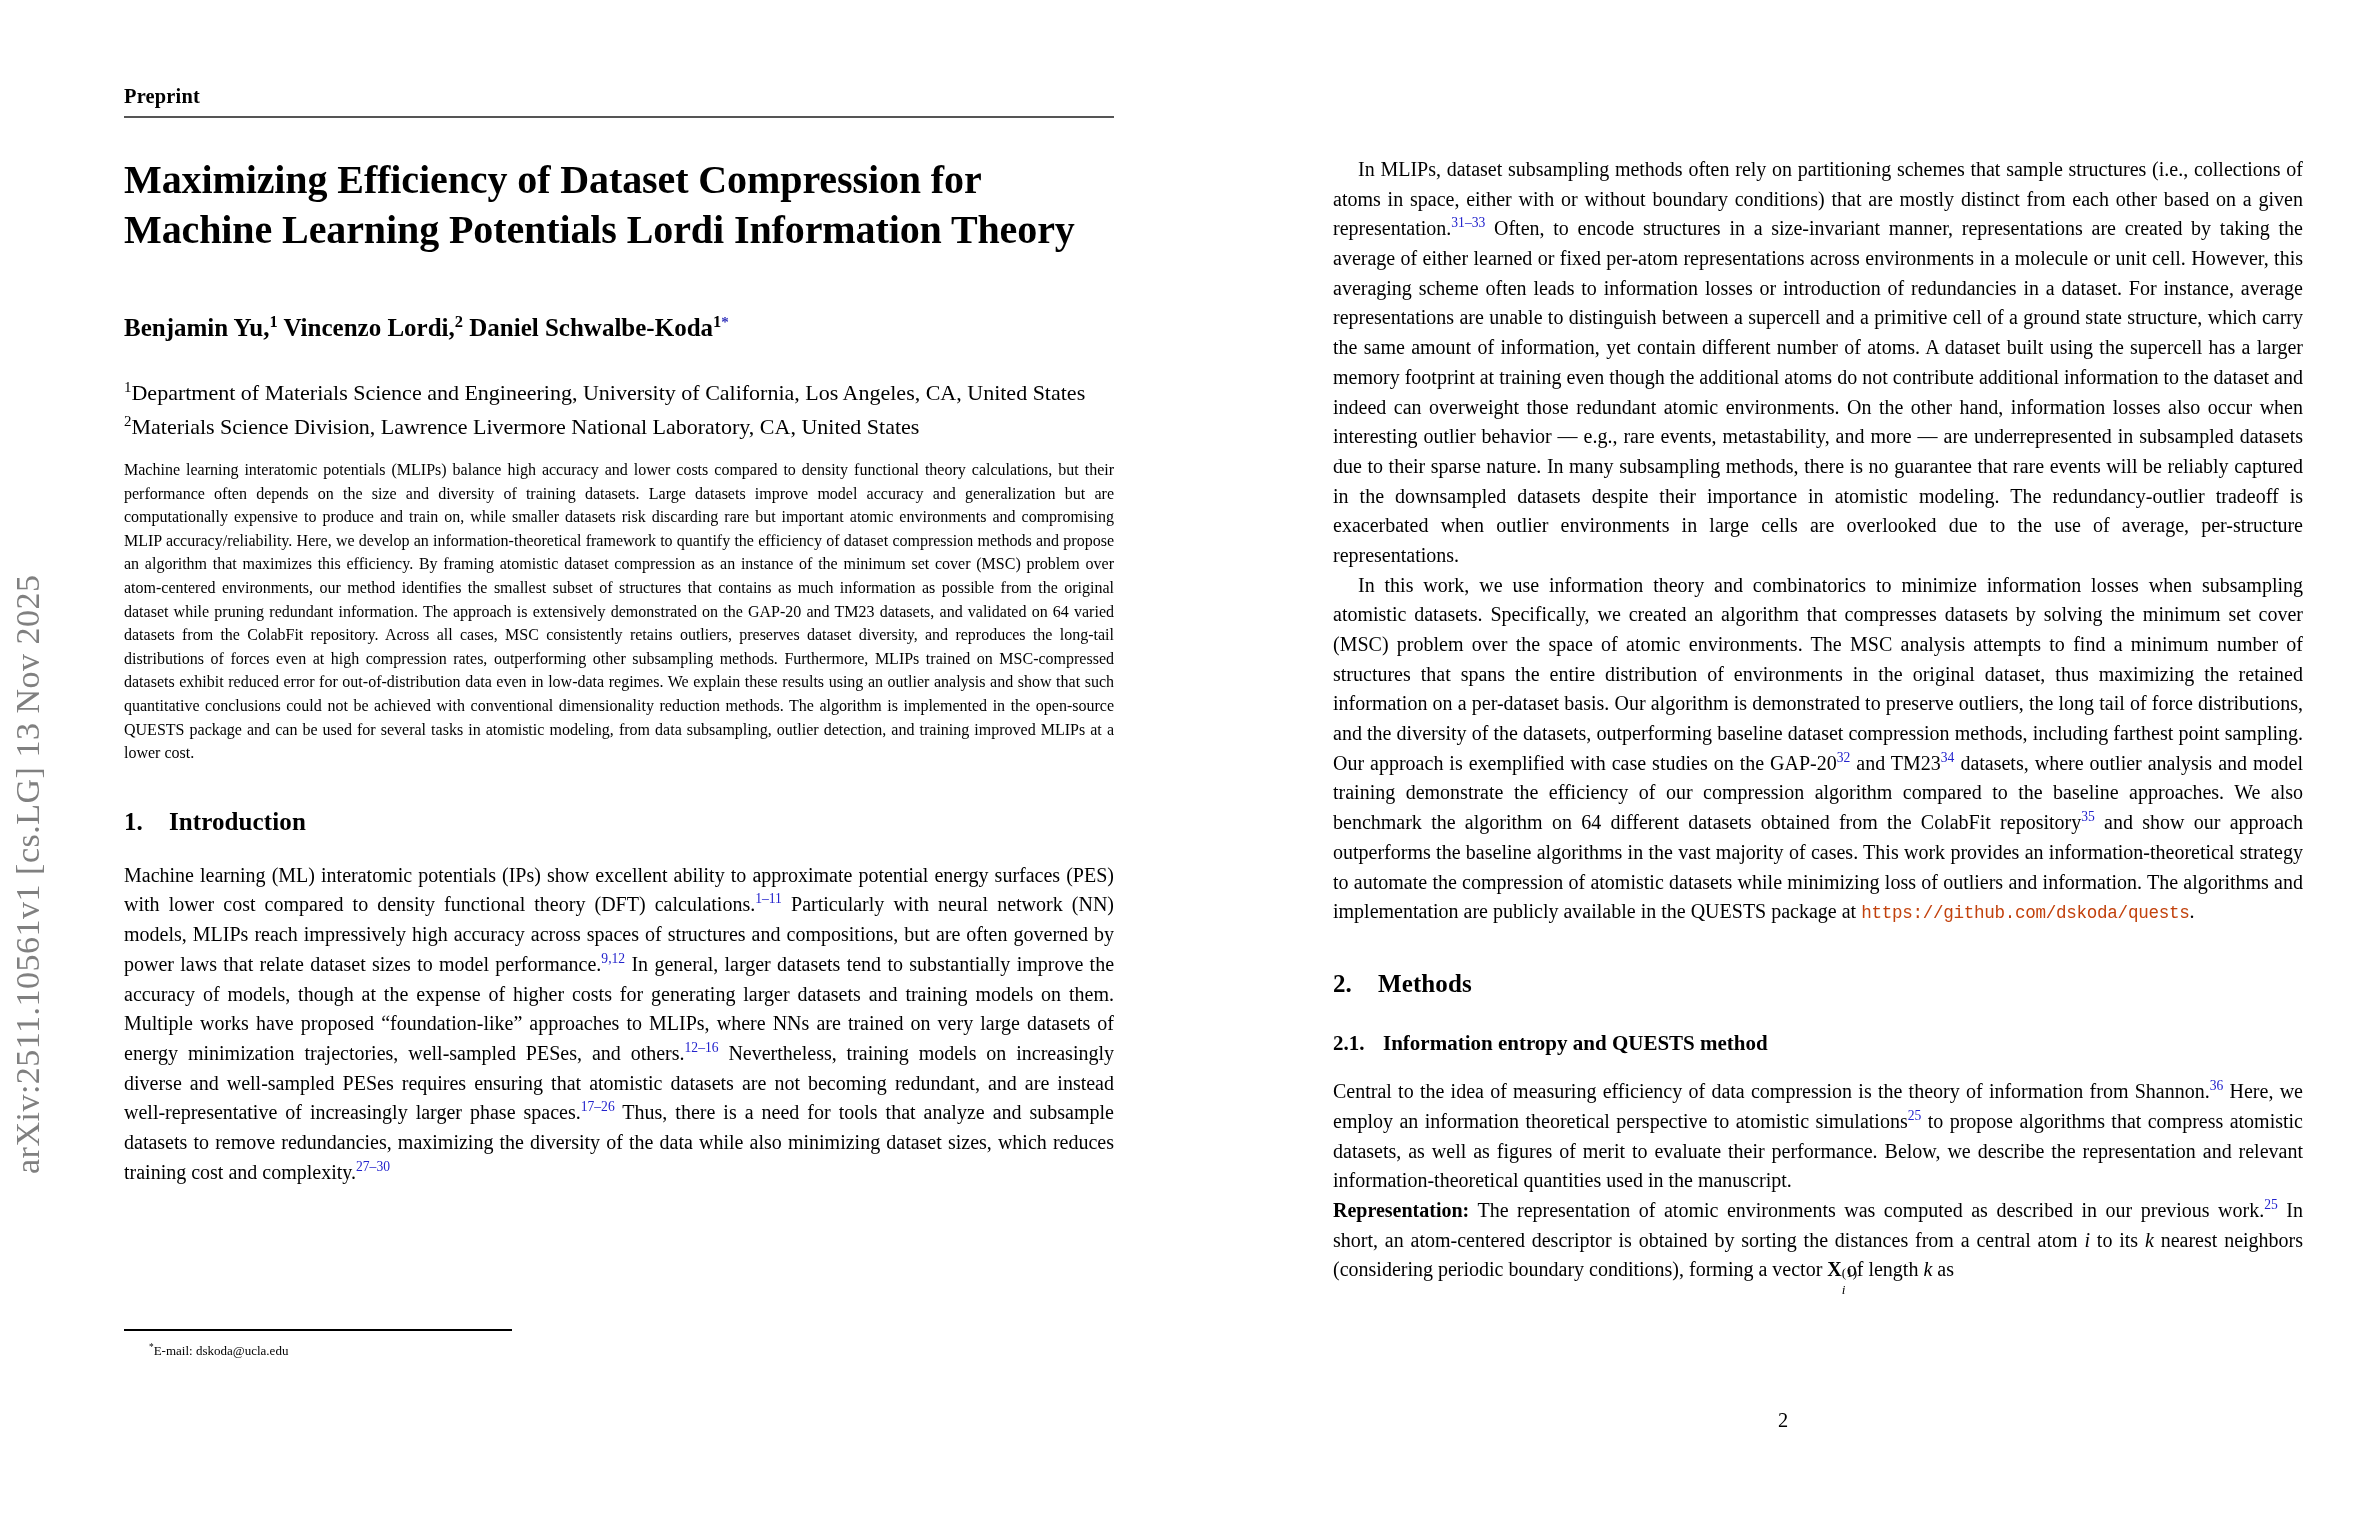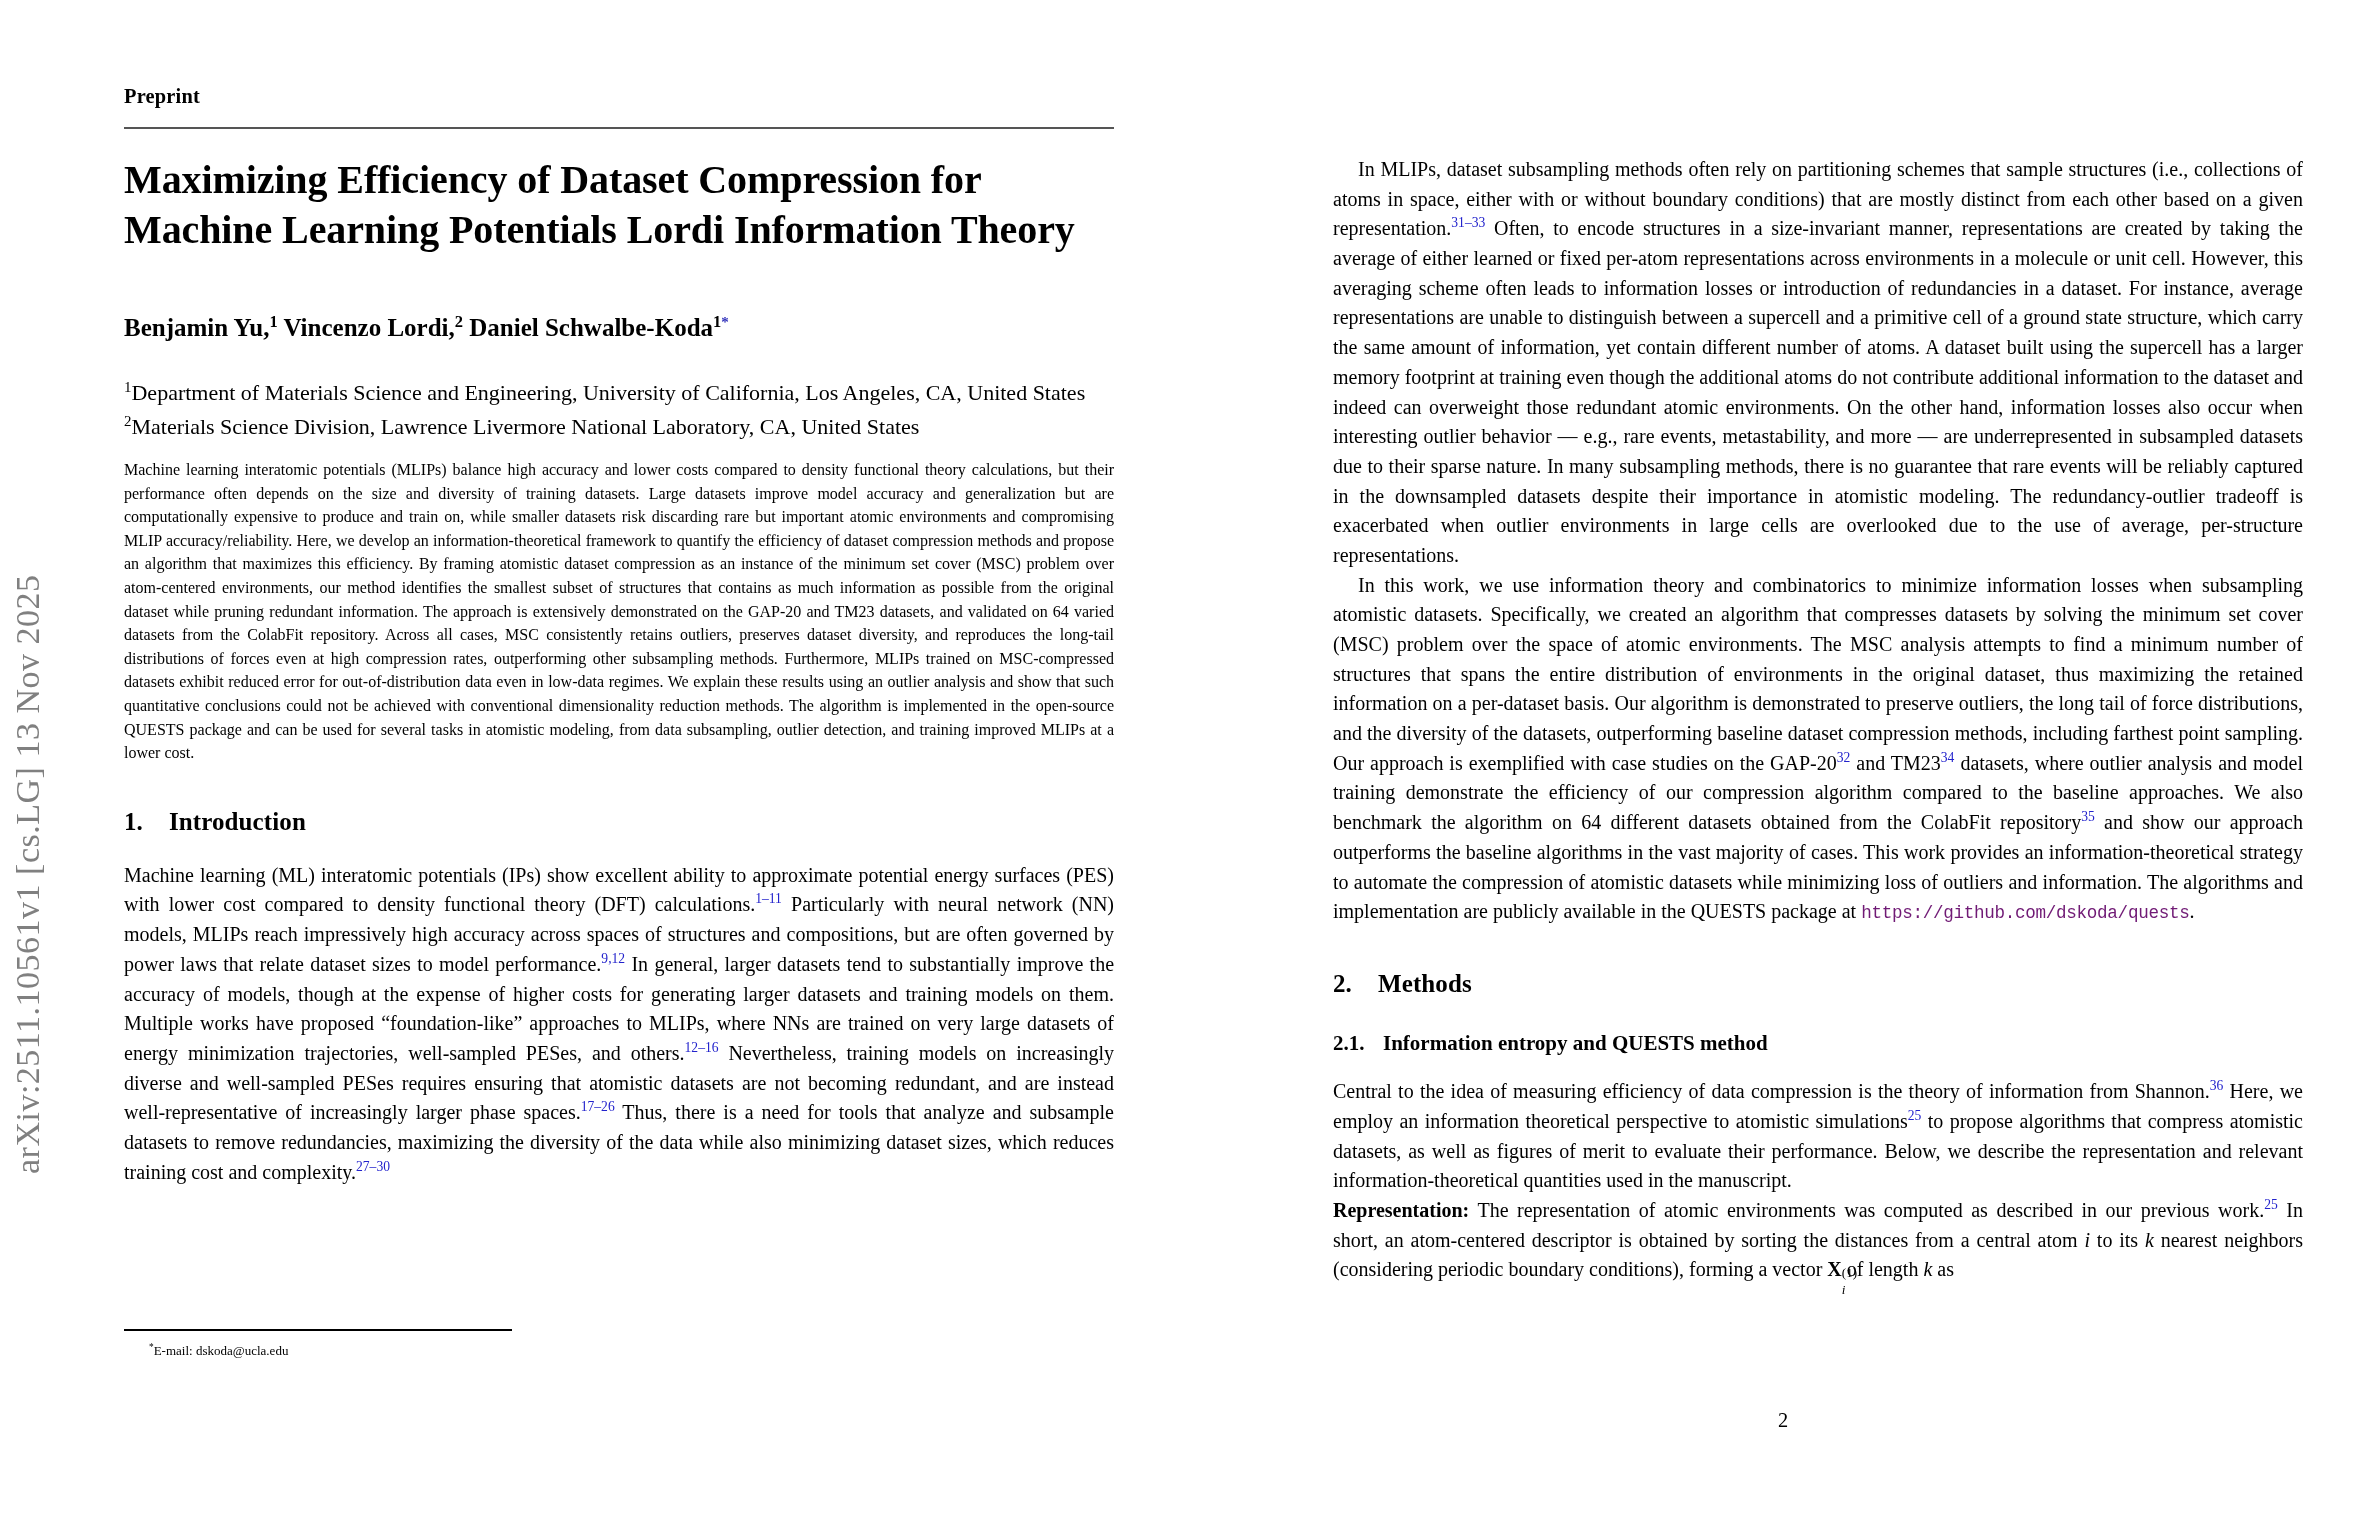--- a/index.html
+++ b/index.html
@@ -42,21 +42,21 @@
   .header-zone {
     position: absolute;
     left: 124px;
     top: 85px;
     width: 990px;
   }
   .header-label {
     font-weight: bold;
     font-size: 20.4px;
     letter-spacing: 0.2px;
-    padding-bottom: 19px;
+    padding-bottom: 8px;
   }
   .header-rule {
     height: 1.9px;
     background: #555555;
     width: 100%;
   }
 
   
   .col-left {
     position: absolute;
@@ -149,21 +149,21 @@
     margin: 0 0 0 0;
   }
   p.body.indent { text-indent: 25px; }
   .cite {
     color: #2222cc;
     font-size: 0.68em;
     vertical-align: super;
     line-height: 0;
   }
   .mono-link {
-    color: #701a75;
+    color: #c2410c;
     font-family: "Liberation Mono", "DejaVu Sans Mono", monospace;
     font-size: 0.88em;
     letter-spacing: -0.3px;
   }
   .bfs { font-weight: bold; }
   .mathit { font-style: italic; }
   .vecbf { font-weight: bold; font-style: normal; }
   .supsub {
     display: inline-block;
     position: relative;

